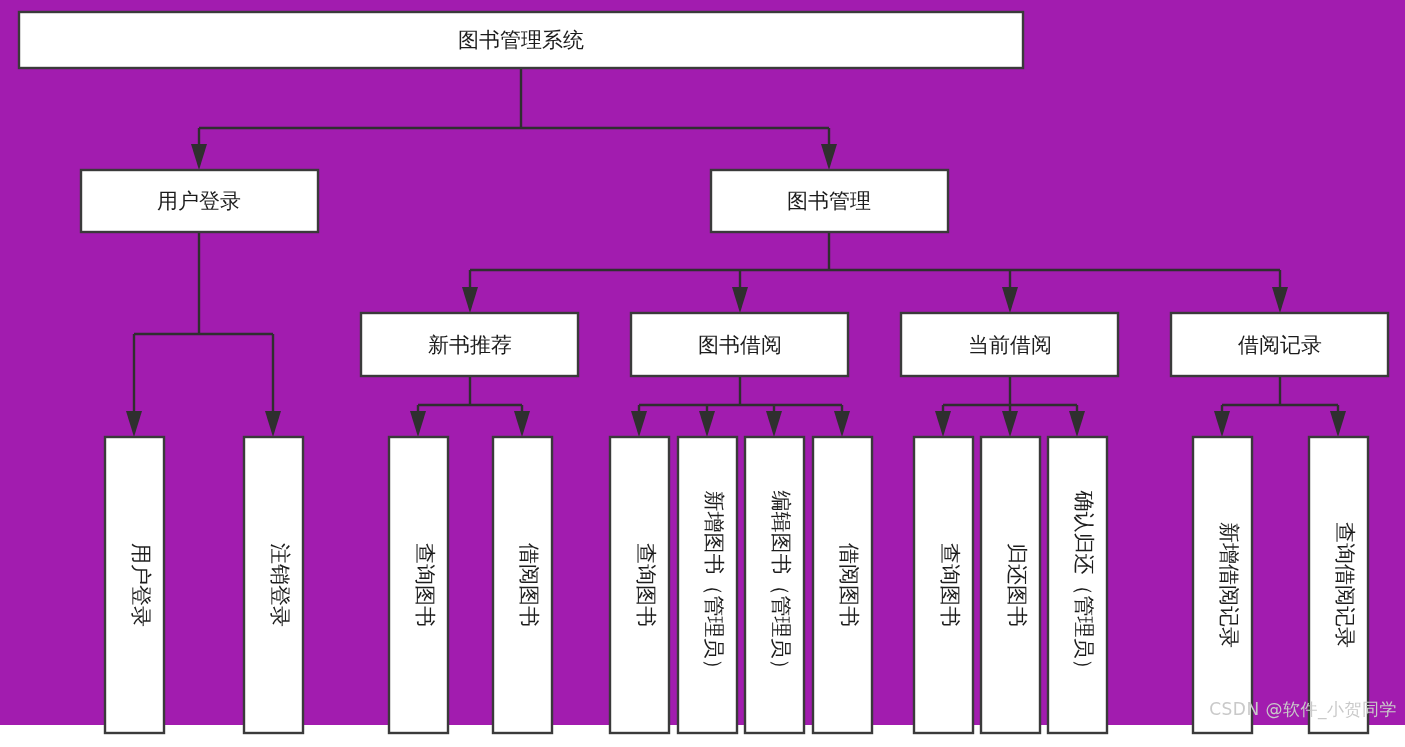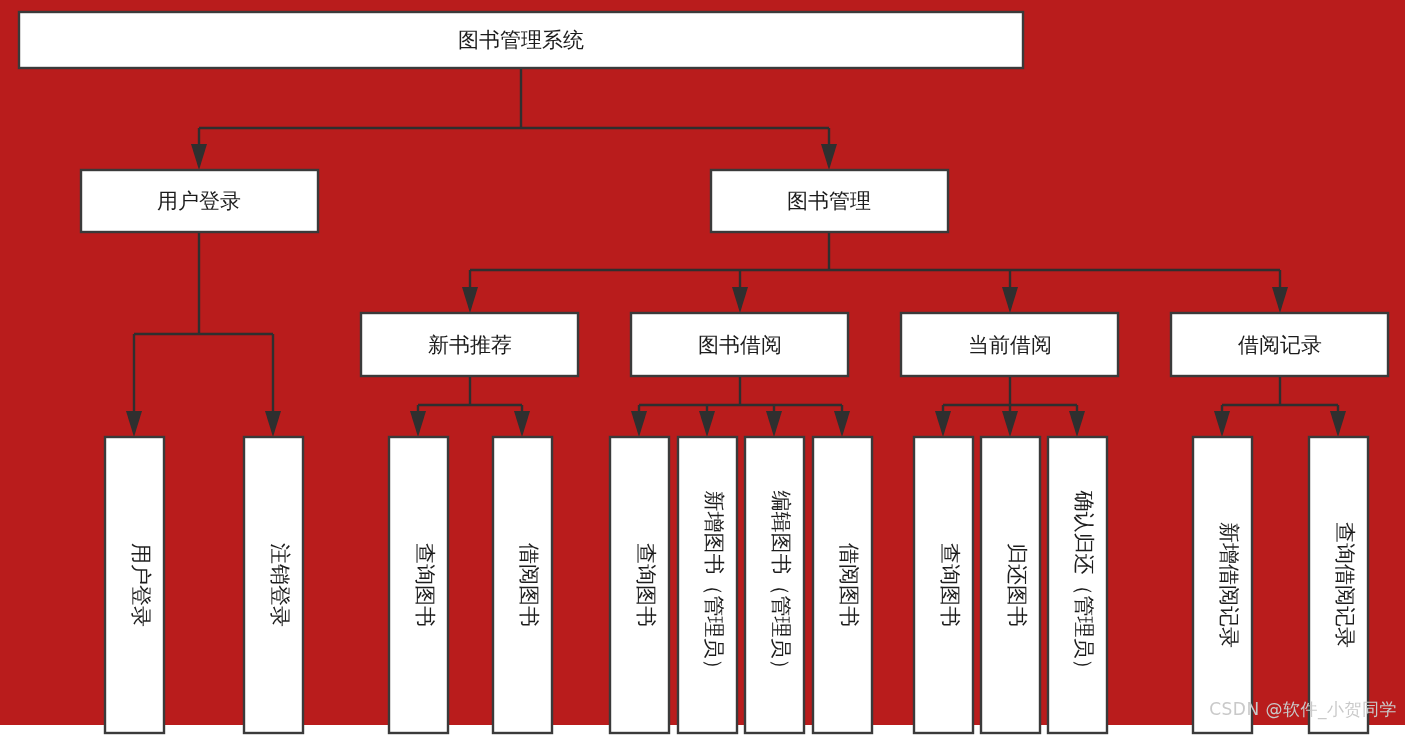--- a/index.html
+++ b/index.html
@@ -11,21 +11,21 @@
   body {
     width: 1405px;
     height: 747px;
     font-family: "DejaVu Sans", "Liberation Sans", sans-serif;
     overflow: hidden;
   }
   #diagram-root {
     position: relative;
     width: 1405px;
     height: 725px;
-    background: #b91c1c;
+    background: #a21caf;
   }
   svg#flow-svg {
     position: absolute;
     left: 0;
     top: 0;
     width: 1405px;
     height: 747px;
     display: block;
   }
   .node-box {

